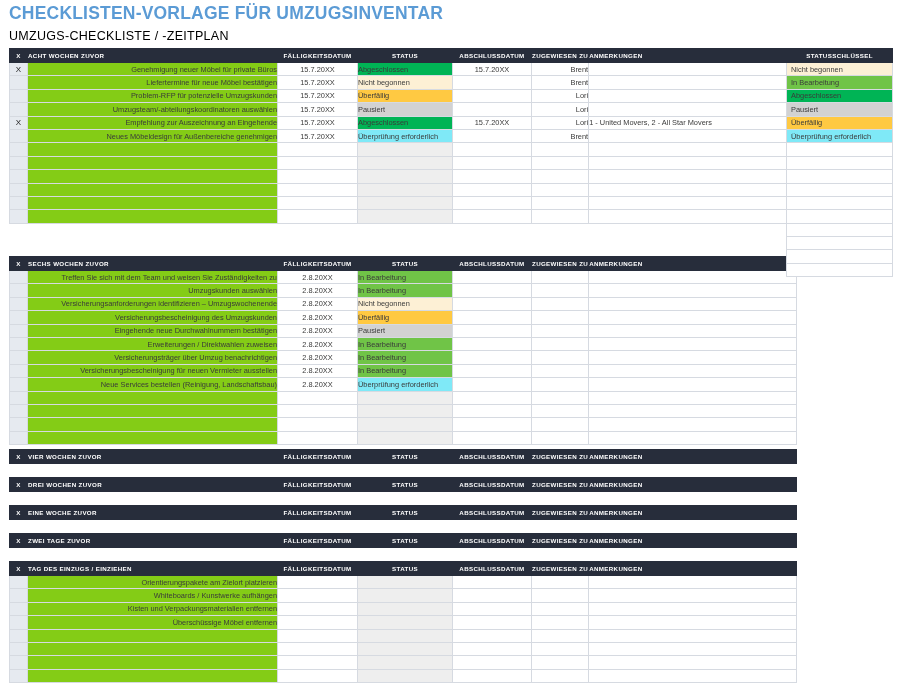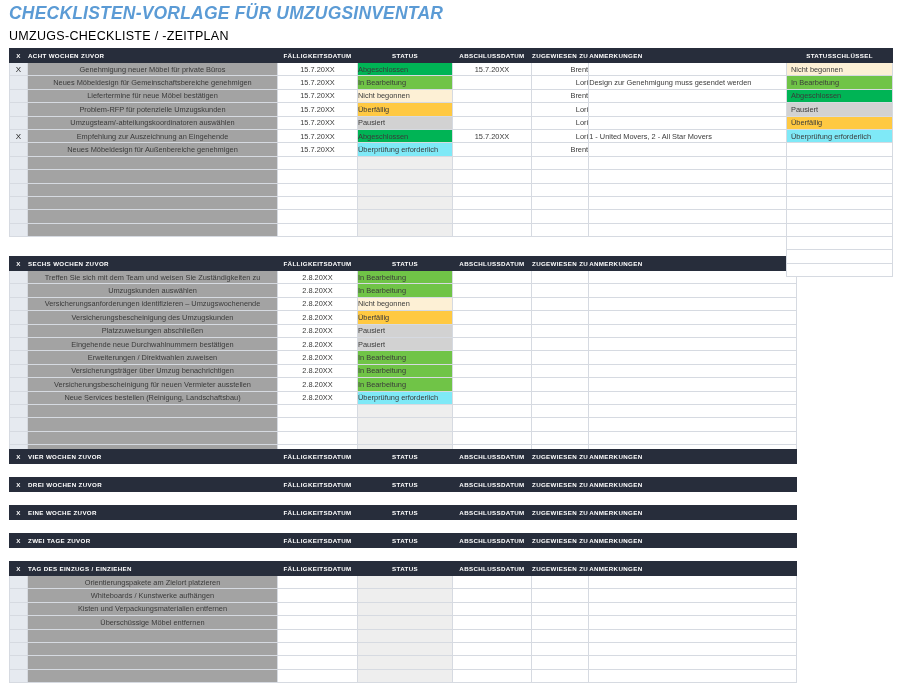--- a/index.html
+++ b/index.html
@@ -21,21 +21,20 @@
 
   
   .title {
     position: absolute;
     left: 9px; top: 3px;
     font-size: 17.5px;
     font-weight: bold;
     letter-spacing: 0.2px;
     color: #5B9BD5;
     white-space: nowrap;
-    font-style: italic;
   }
   .subtitle {
     position: absolute;
     left: 9px; top: 29px;
     font-size: 12.5px;
     font-weight: normal;
     letter-spacing: 0.3px;
     color: #000000;
     white-space: nowrap;
   }
@@ -79,23 +78,23 @@
   
   .c-x {
     background: #e6eaf0;
     text-align: center;
     font-weight: bold;
     font-size: 8px;
     color: #1c1c1c;
     border-color: #d6dae1;
   }
   .c-task {
-    background: #a3a3a3;
+    background: #84cc16;
     padding-left: 7px;
-    text-align: center;
+    text-align: right;
     font-size: 7.4px;
     color: #3a3a3a;
   }
   .c-due {
     background: #ffffff;
     text-align: center;
     font-size: 7.4px;
     color: #3a3a3a;
   }
   .c-status {
@@ -192,29 +191,20 @@
             <td class="c-x">X</td>
             <td class="c-task">Genehmigung neuer Möbel für private Büros</td>
             <td class="c-due">15.7.20XX</td>
             <td class="c-status s-complete">Abgeschlossen</td>
             <td class="c-comp">15.7.20XX</td>
             <td class="c-assign">Brent</td>
             <td class="c-notes"></td>
           </tr>
           <tr>
             <td class="c-x"></td>
-            <td class="c-task">Neues Möbeldesign für Gemeinschaftsbereiche genehmigen</td>
-            <td class="c-due">15.7.20XX</td>
-            <td class="c-status s-in-progress">In Bearbeitung</td>
-            <td class="c-comp"></td>
-            <td class="c-assign">Lori</td>
-            <td class="c-notes">Design zur Genehmigung muss gesendet werden</td>
-          </tr>
-          <tr>
-            <td class="c-x"></td>
             <td class="c-task">Liefertermine für neue Möbel bestätigen</td>
             <td class="c-due">15.7.20XX</td>
             <td class="c-status s-not-started">Nicht begonnen</td>
             <td class="c-comp"></td>
             <td class="c-assign">Brent</td>
             <td class="c-notes"></td>
           </tr>
           <tr>
             <td class="c-x"></td>
             <td class="c-task">Problem-RFP für potenzielle Umzugskunden</td>
@@ -351,29 +341,20 @@
             <td class="c-x"></td>
             <td class="c-task">Versicherungsbescheinigung des Umzugskunden</td>
             <td class="c-due">2.8.20XX</td>
             <td class="c-status s-overdue">Überfällig</td>
             <td class="c-comp"></td>
             <td class="c-assign"></td>
             <td class="c-notes"></td>
           </tr>
           <tr>
             <td class="c-x"></td>
-            <td class="c-task">Platzzuweisungen abschließen</td>
-            <td class="c-due">2.8.20XX</td>
-            <td class="c-status s-on-hold">Pausiert</td>
-            <td class="c-comp"></td>
-            <td class="c-assign"></td>
-            <td class="c-notes"></td>
-          </tr>
-          <tr>
-            <td class="c-x"></td>
             <td class="c-task">Eingehende neue Durchwahlnummern bestätigen</td>
             <td class="c-due">2.8.20XX</td>
             <td class="c-status s-on-hold">Pausiert</td>
             <td class="c-comp"></td>
             <td class="c-assign"></td>
             <td class="c-notes"></td>
           </tr>
           <tr>
             <td class="c-x"></td>
             <td class="c-task">Erweiterungen / Direktwahlen zuweisen</td>

